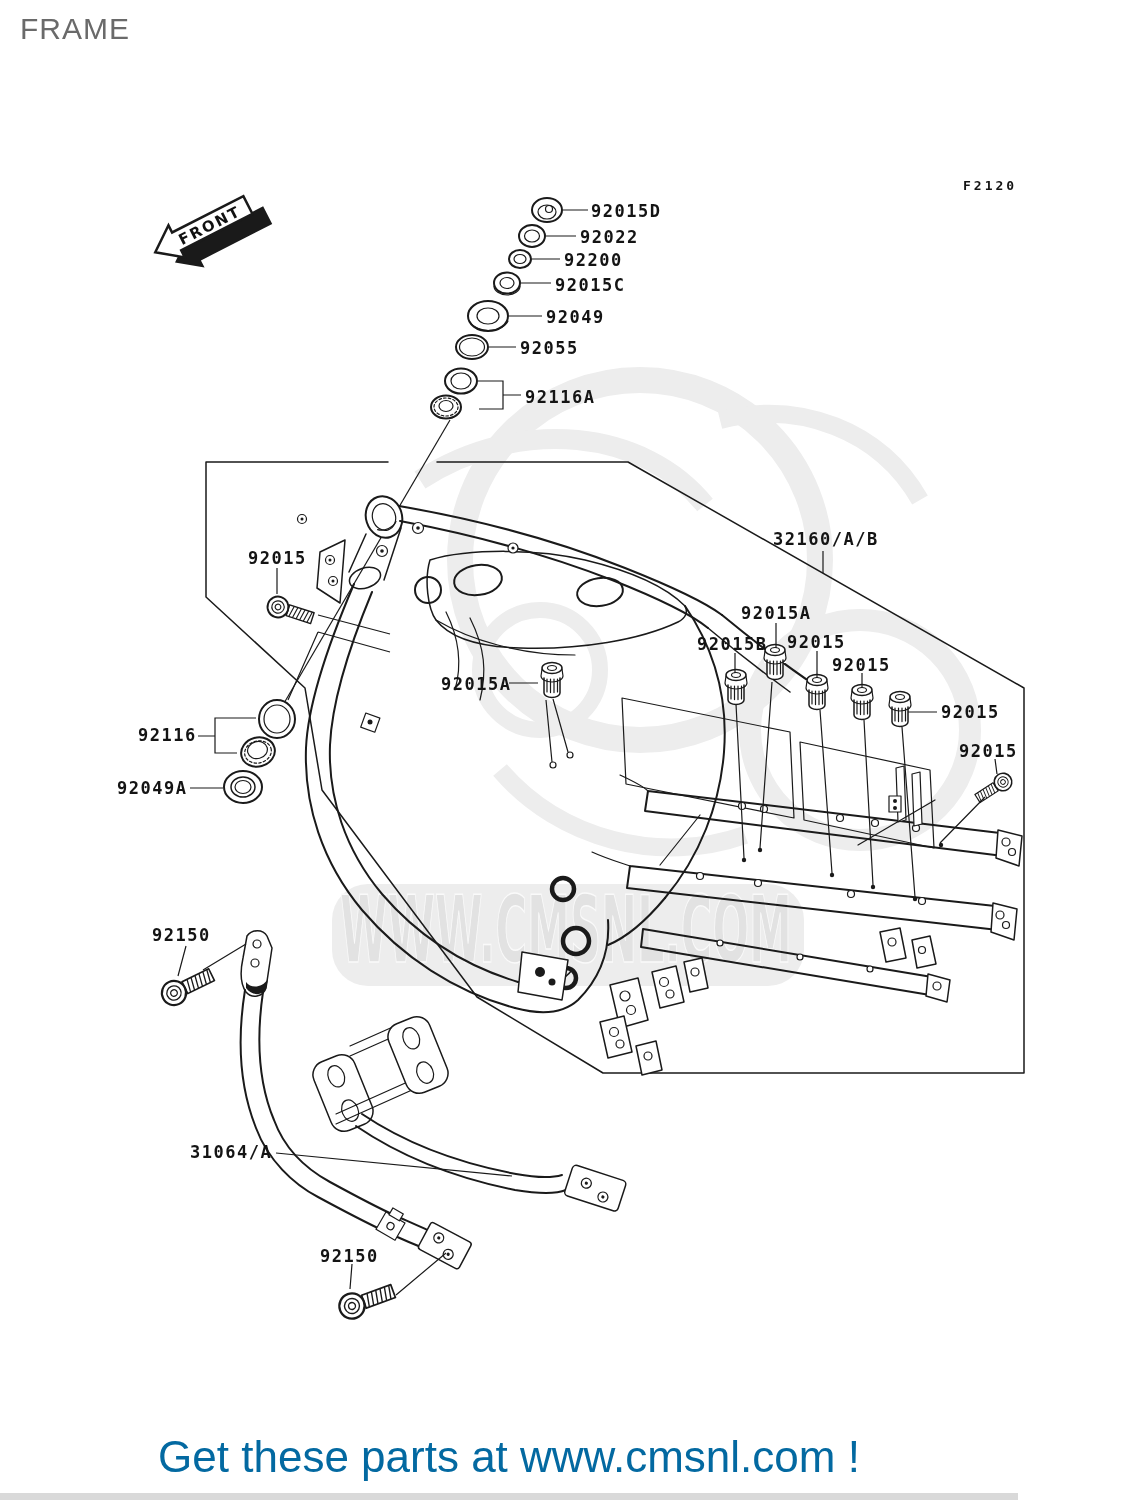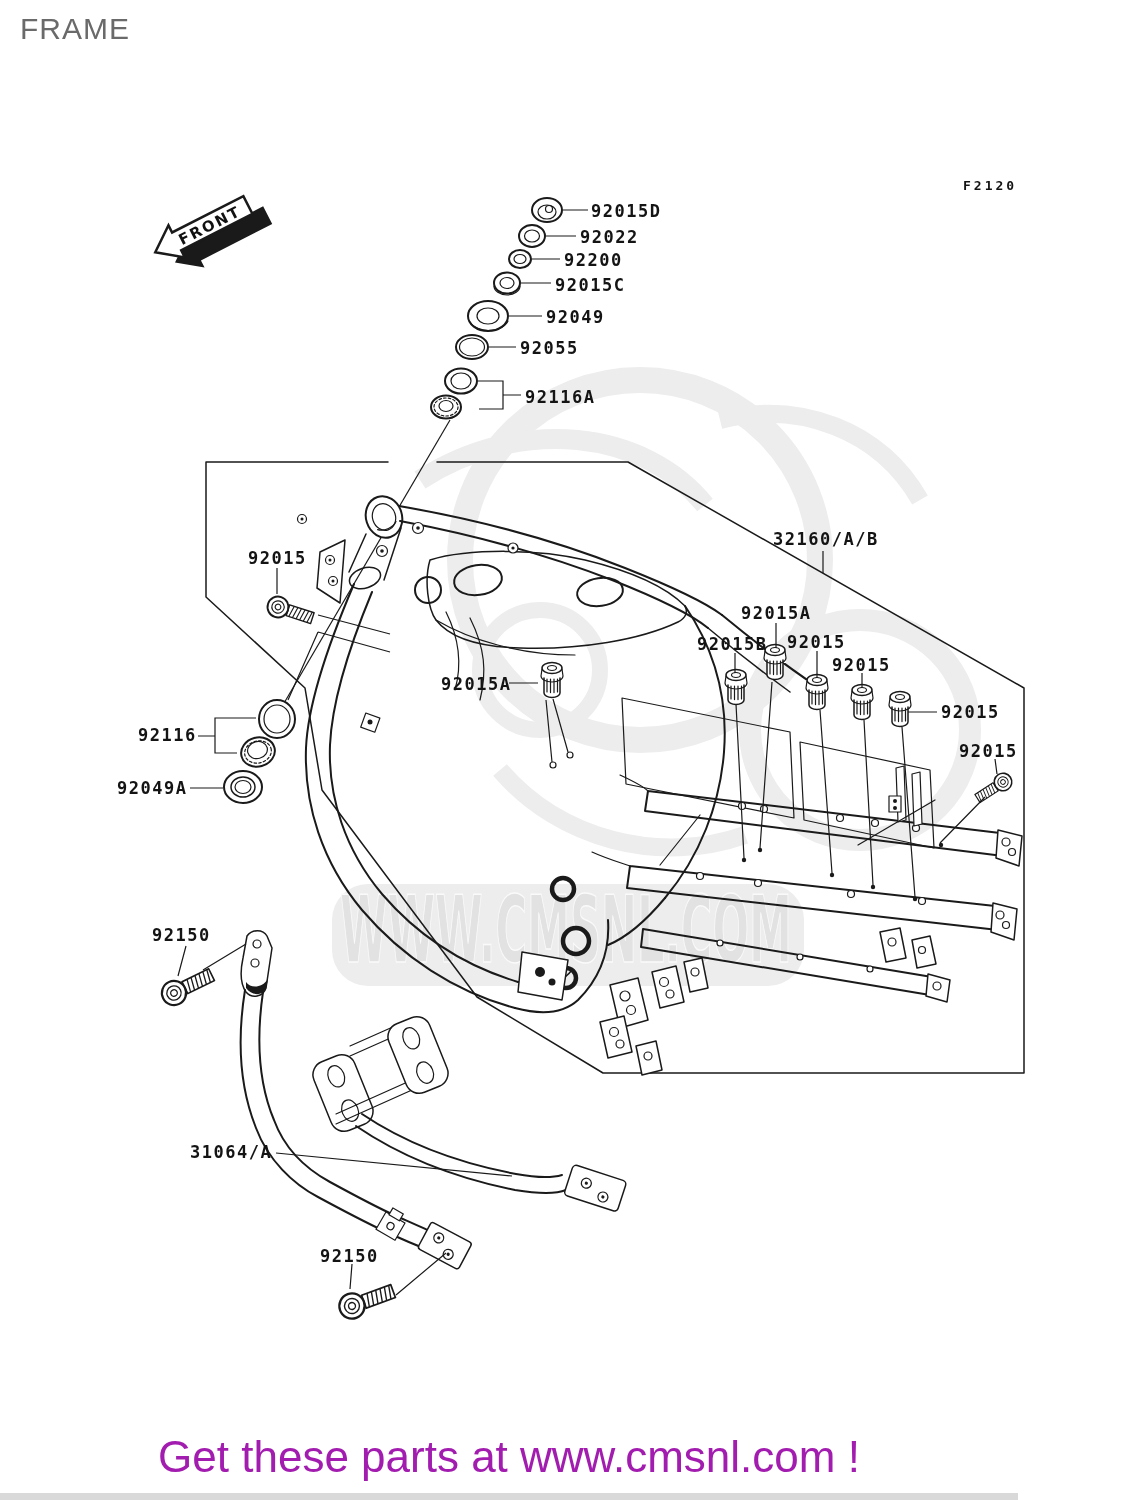--- a/index.html
+++ b/index.html
@@ -2,21 +2,21 @@
 <html><head>
 <meta charset="utf-8">
 <style>
   html,body{margin:0;padding:0;background:#fff;}
   body{width:1146px;height:1500px;position:relative;overflow:hidden;
        font-family:"Liberation Sans",sans-serif;}
   .stage{position:absolute;left:0;top:0;width:1018px;height:1500px;}
   .page-title{position:absolute;left:20px;top:12px;font-size:30px;letter-spacing:1px;
               color:#6a6a6a;font-family:"Liberation Sans",sans-serif;}
   .footer-banner{position:absolute;left:0;right:0;top:1432px;text-align:center;
-                 font-size:44px;color:#a21caf;font-family:"Liberation Sans",sans-serif;}
+                 font-size:44px;color:#0369a1;font-family:"Liberation Sans",sans-serif;}
   .bottom-strip{position:absolute;left:0;right:0;bottom:0;height:7px;background:#d9d9d9;}
   svg{position:absolute;left:0;top:0;}
   .ink{stroke:#1a1a1a;fill:none;stroke-width:2;stroke-linecap:round;stroke-linejoin:round;}
   .ink15{stroke:#1a1a1a;fill:none;stroke-width:1.5;stroke-linecap:round;stroke-linejoin:round;}
   .ink12{stroke:#1a1a1a;fill:none;stroke-width:1.2;stroke-linecap:round;stroke-linejoin:round;}
   .wfill{fill:#ffffff;}
   .leader{stroke:#1a1a1a;stroke-width:1.2;fill:none;}
   .boldring{stroke:#1a1a1a;fill:none;stroke-width:4.5;}
   .dot{fill:#1a1a1a;stroke:none;}
   .plabel{font-family:"DejaVu Sans Mono",monospace;font-weight:bold;font-size:17px;

